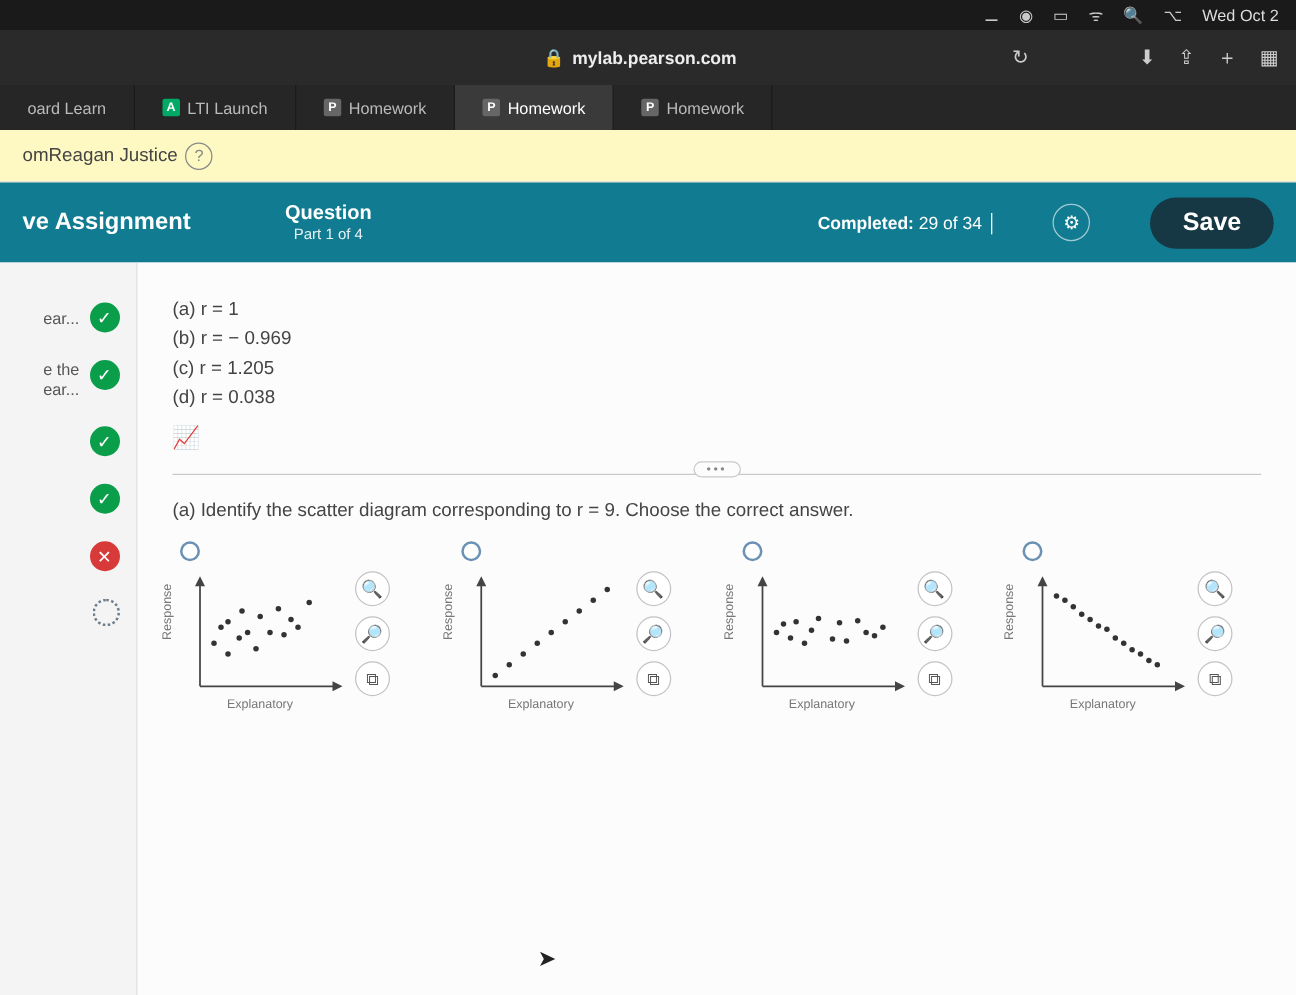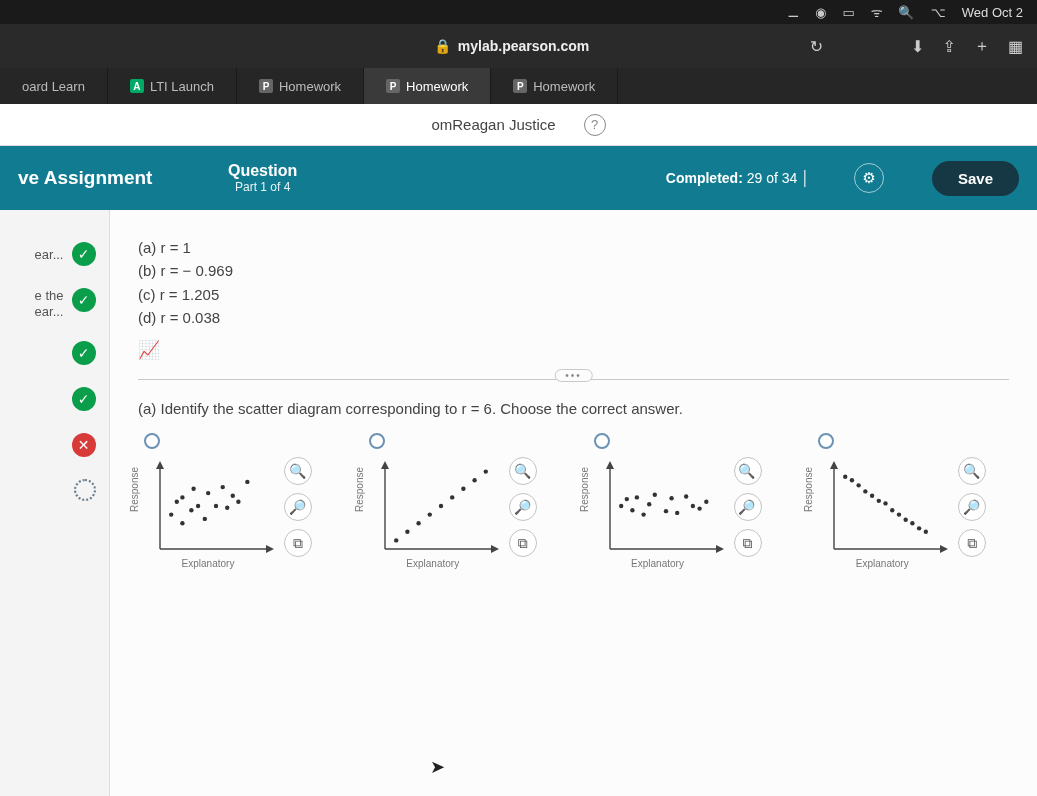--- a/index.html
+++ b/index.html
@@ -66,31 +66,31 @@
   }
   .tab.active { background: #3a3a3a; color: #fff; }
   .tab .favicon {
     width: 14px; height: 14px; border-radius: 2px;
     display: inline-flex; align-items:center; justify-content:center;
     font-size: 10px; font-weight: 700;
   }
   .fav-a { background: #0a6; color:#fff;}
   .fav-p { background: #666; color:#fff;}
   .page-topbar {
-    background: #ffffff;
+    background: #fef9c3;
     height: 42px;
     display: flex;
     align-items: center;
-    justify-content: center;
+    justify-content: flex-start;
     padding: 0 18px;
     border-bottom: 1px solid #ddd;
     font-size: 15px;
     color: #444;
   }
-  .user { display:flex; align-items:center; gap:28px; }
+  .user { display:flex; align-items:center; gap:6px; }
   .help-circle {
     width: 22px; height: 22px; border-radius: 50%;
     border: 1.5px solid #888; color:#888;
     display:inline-flex; align-items:center; justify-content:center;
     font-size: 13px; cursor:pointer;
   }
   .assignment-bar {
     background: #117c91;
     color: #fff;
     height: 64px;
@@ -105,21 +105,21 @@
   .question-block .p { font-size:12px; opacity:.9;}
   .score-block { margin-left:auto; text-align:right; font-size:14px; line-height:1.35;}
   .score-block b { font-weight:700;}
   .gear {
     width:30px;height:30px;border:1.5px solid rgba(255,255,255,.6);
     border-radius:50%; display:inline-flex;align-items:center;justify-content:center;
     margin-left:14px; cursor:pointer; font-size:15px;
   }
   .save-btn {
     background:#163844; color:#fff; border:none;
-    padding: 9px 26px; border-radius: 22px; font-size:15px; font-weight:700;
+    padding: 9px 26px; border-radius: 22px; font-size:20px; font-weight:700;
     margin-left:18px; cursor:pointer;
   }
   .content-wrap { display:flex; height: calc(796px - 24px - 44px - 36px - 42px - 64px); }
   .sidebar {
     width: 110px;
     background: #f4f4f4;
     border-right: 1px solid #ddd;
     padding-top: 26px;
     display:flex; flex-direction:column; gap: 10px;
     align-items:center;
@@ -303,21 +303,21 @@
       <div>(b) r = − 0.969</div>
       <div>(c) r = 1.205</div>
       <div>(d) r = 0.038</div>
     </div>
     <div class="icon-link">
       <span class="trend-icon">📈</span>
     </div>
 
     <div class="divider"></div>
 
-    <div class="sub-q">(a) Identify the scatter diagram corresponding to r = 6. Choose the correct answer.</div>
+    <div class="sub-q">(a) Identify the scatter diagram corresponding to r = 9. Choose the correct answer.</div>
 
     <div class="choice-row">
 
       <div class="choice">
         <span class="radio"></span>
         <div class="plot-wrap">
           <div class="plot">
             <span class="axis-label-y">Response</span>
             <svg viewBox="0 0 140 110">
                 <line x1="22" y1="92" x2="22" y2="6" stroke="#444" stroke-width="1.4"></line>

